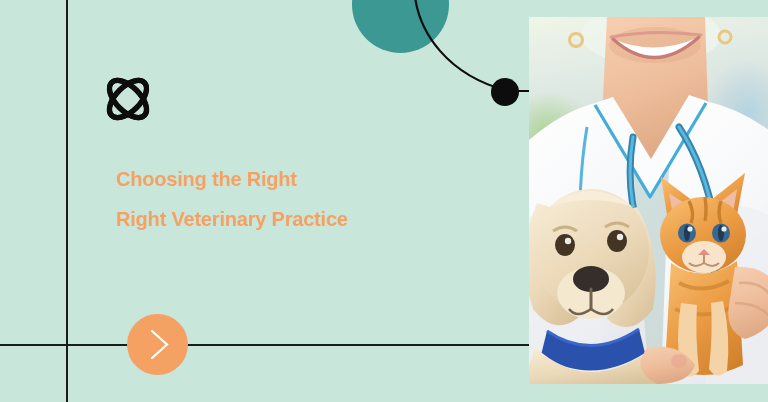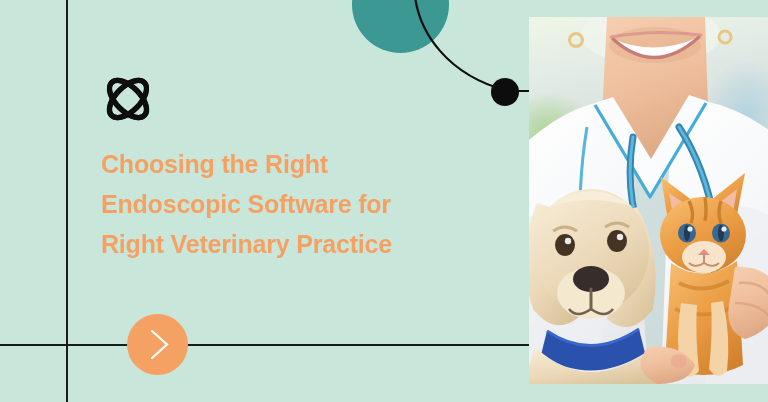--- a/index.html
+++ b/index.html
@@ -75,24 +75,24 @@
     width: 62px;
     height: 58px;
   }
 
   
   .headline {
     position: absolute;
     left: 101px;
     top: 144px;
     width: 420px;
-    margin: 0;
+    margin: 15px;
     color: #f5a163;
     font-family: "Liberation Sans", sans-serif;
-    font-size: 25px;
+    font-size: 20px;
     font-weight: bold;
     line-height: 40px;
     letter-spacing: -0.2px;
   }
   .headline .ln { display: block; white-space: nowrap; }
 
   
   .chevron-btn {
     position: absolute;
     left: 127px;
@@ -139,21 +139,20 @@
     <g fill="none" stroke="#0d0d0d" stroke-width="9" stroke-linecap="round">
       <ellipse cx="50" cy="50" rx="40" ry="21" transform="rotate(45 50 50)"></ellipse>
       <ellipse cx="50" cy="50" rx="40" ry="21" transform="rotate(-45 50 50)"></ellipse>
       <ellipse cx="50" cy="50" rx="21" ry="40" transform="rotate(45 50 50)"></ellipse>
       <ellipse cx="50" cy="50" rx="21" ry="40" transform="rotate(-45 50 50)"></ellipse>
     </g>
   </svg>
 
   <h1 class="headline">
     <span class="ln">Choosing the Right</span>
-    <span class="ln">Endoscopic Software for</span>
     <span class="ln">Right Veterinary Practice</span>
   </h1>
 
   <button class="chevron-btn" aria-label="Next">
     <svg width="61" height="61" viewBox="0 0 61 61">
       <path d="M 25 17 L 40 30.5 L 25 44" fill="none" stroke="#ffffff" stroke-width="2.2" stroke-linecap="round" stroke-linejoin="miter"></path>
     </svg>
   </button>
 
   <div class="photo" title="Smiling veterinarian in white coat with blue trim and stethoscope holding a cream cocker spaniel puppy and an orange tabby kitten">

